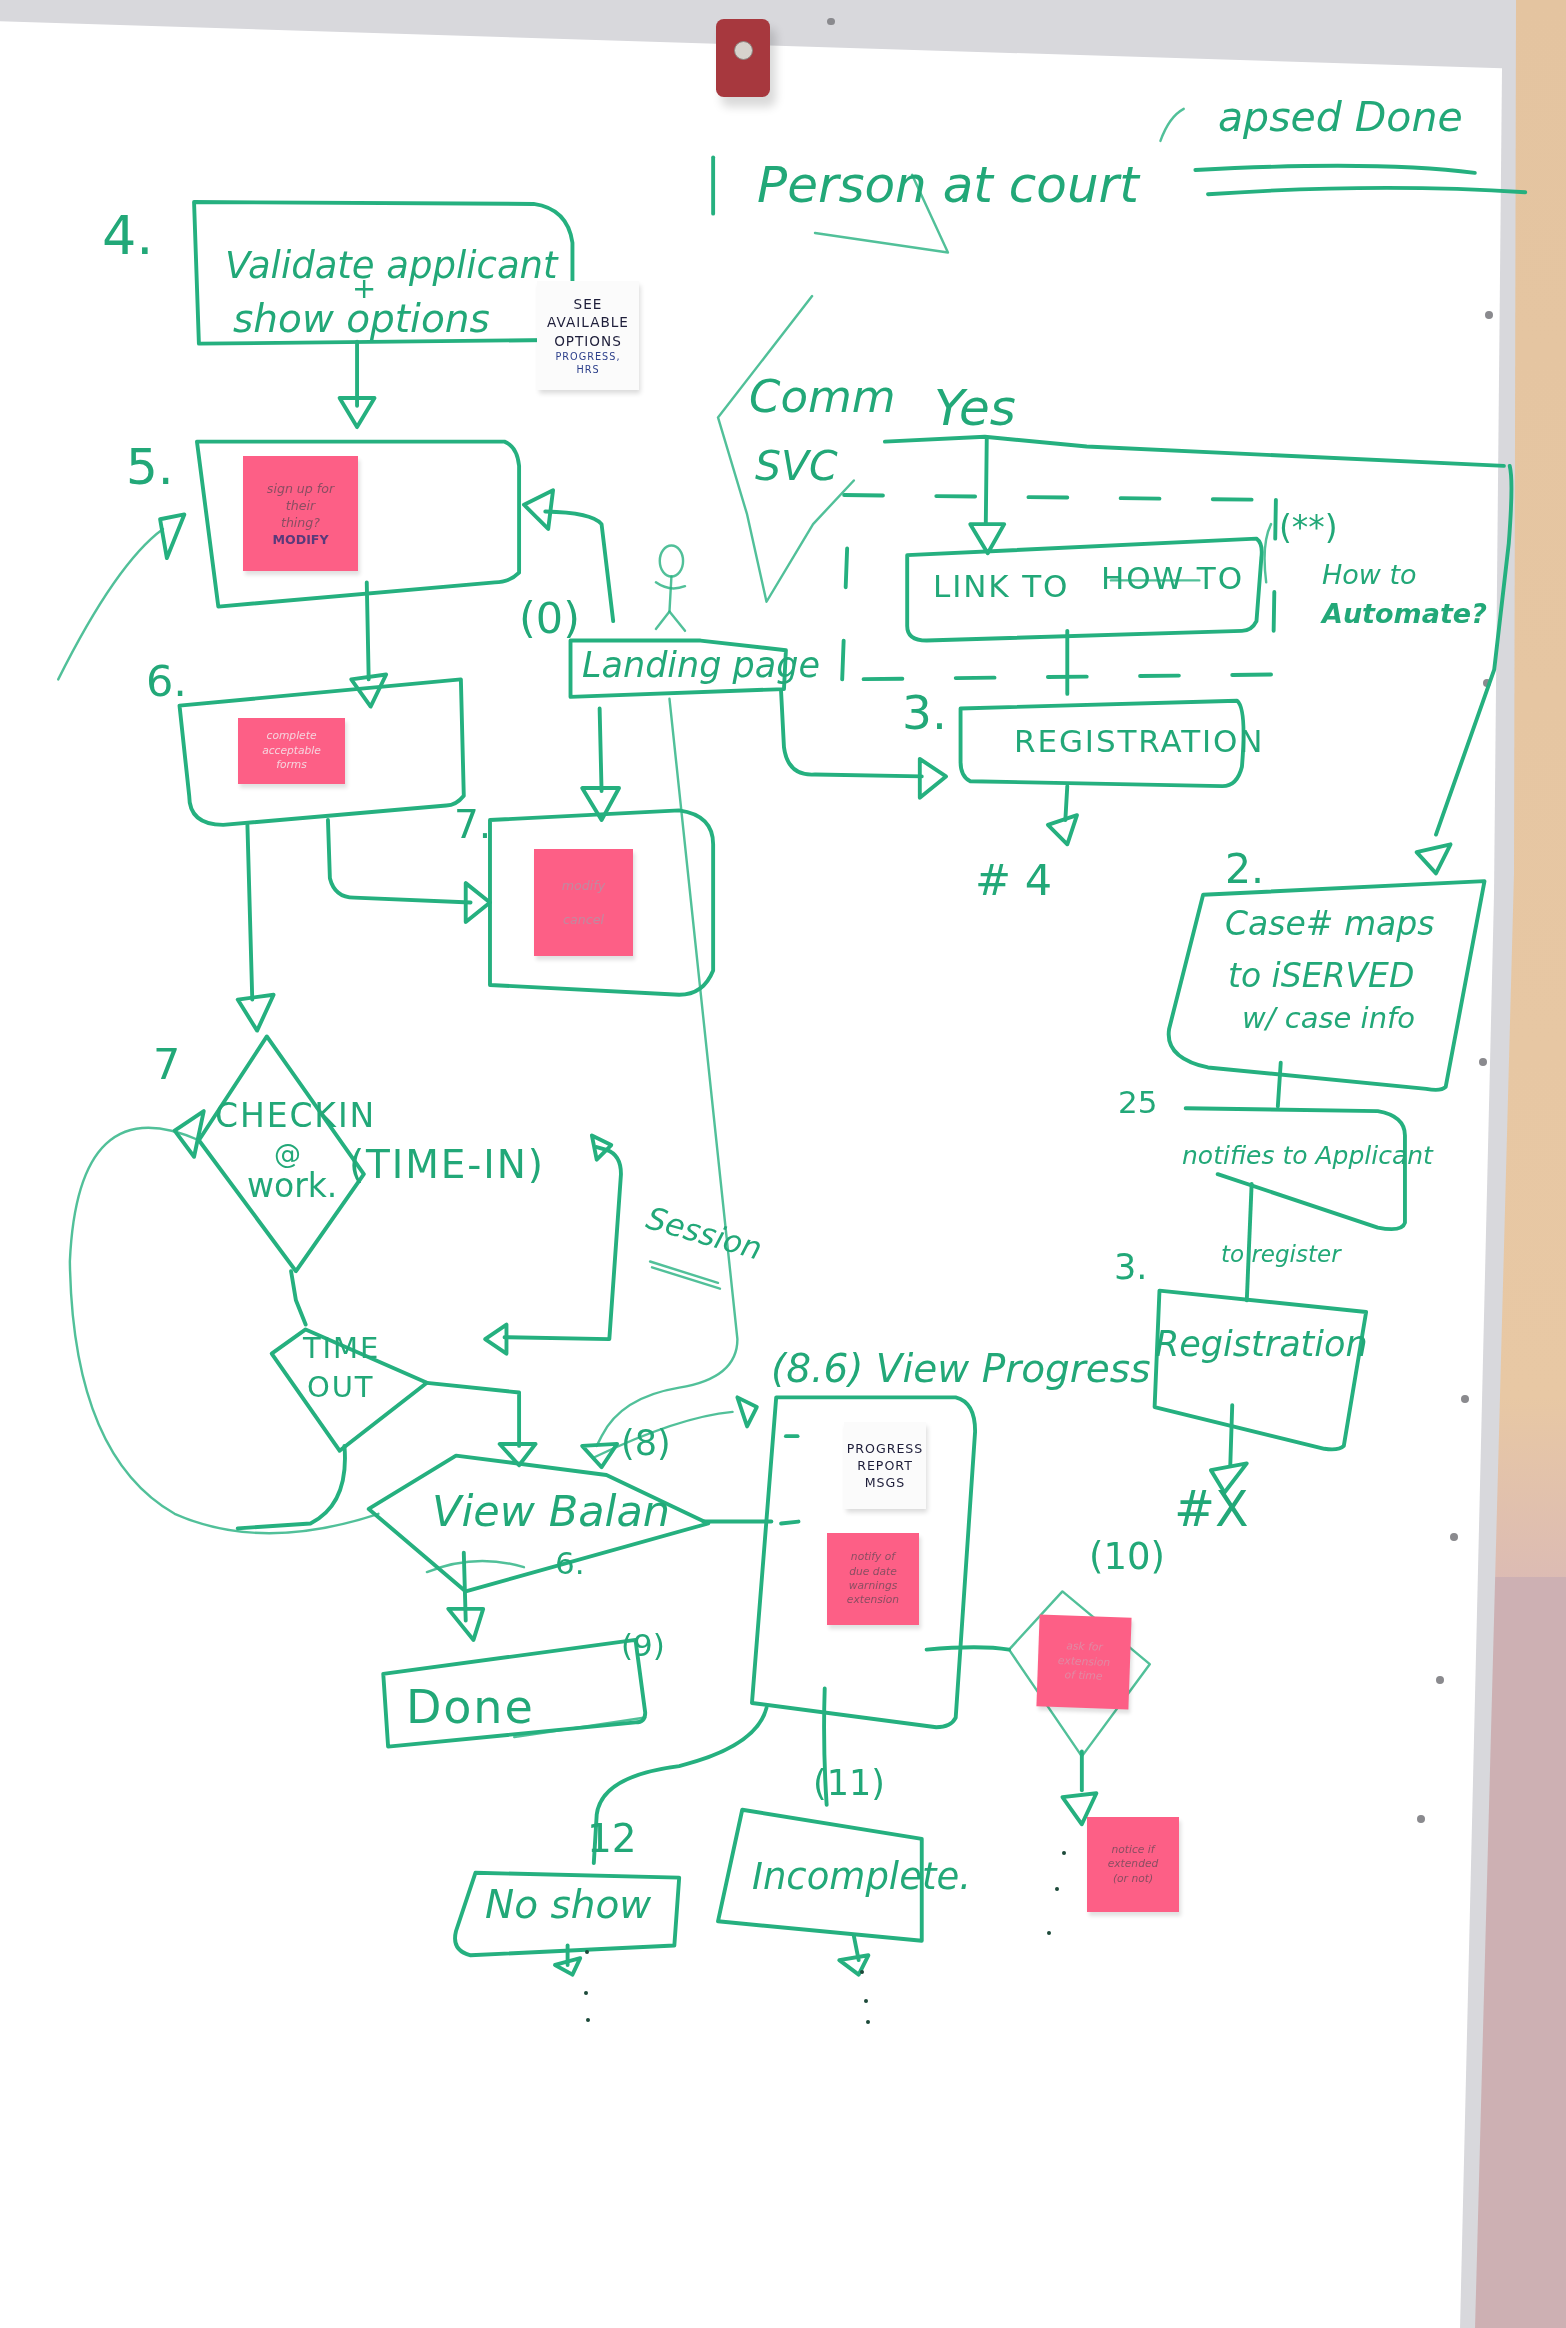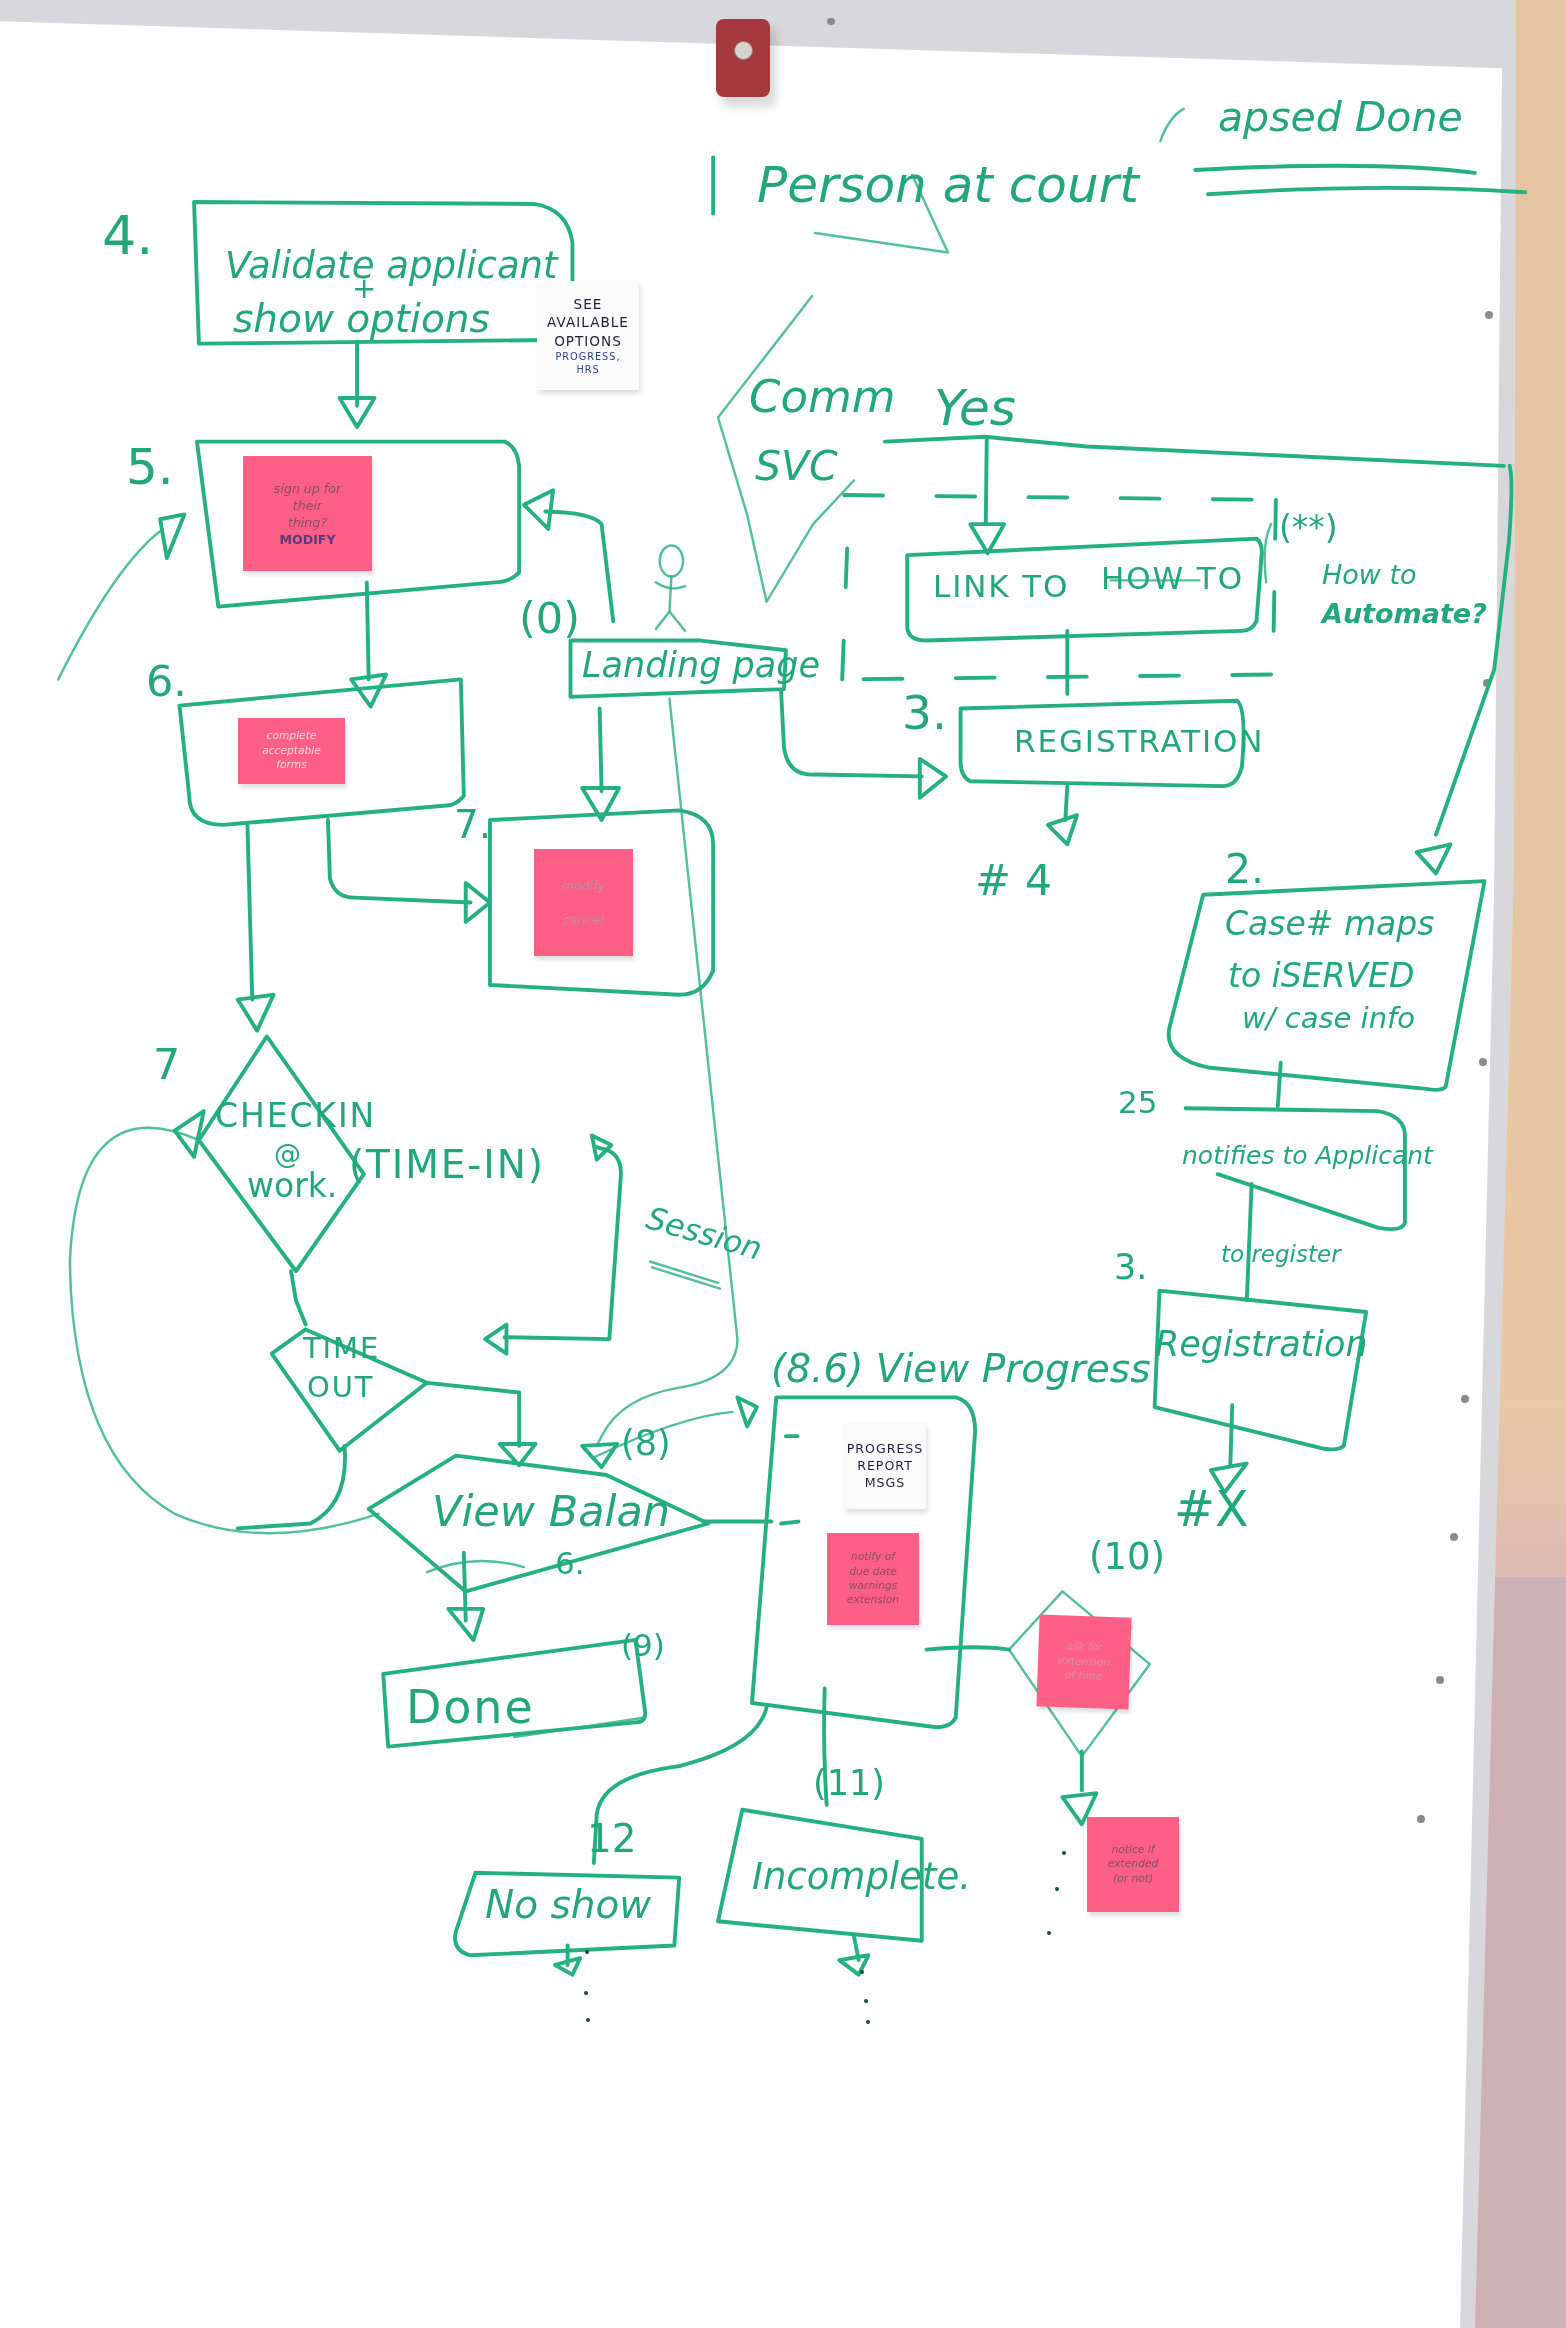--- a/index.html
+++ b/index.html
@@ -181,21 +181,21 @@
 <div class="hw" style="left:352px;top:274px;font-size:29px;font-style:normal;">+</div>
 <div class="hw" style="left:233px;top:299px;font-size:39px;">show options</div>
 <div class="sticky white" style="left:537px;top:281px;width:102px;height:109px;font-size:13.6px;">
   <span>SEE</span>
   <span>AVAILABLE</span>
   <span>OPTIONS</span>
   <span style="font-size:9.7px;color:#2b3e8a">PROGRESS, HRS</span>
 </div>
 
 <div class="hw" style="left:126px;top:442px;font-size:50px;font-style:normal;">5.</div>
-<div class="sticky" style="left:243px;top:456px;width:129px;height:115px;">
+<div class="sticky" style="left:243px;top:456px;width:115px;height:115px;">
   <span>sign up for</span>
   <span>their</span>
   <span>thing?</span>
   <span style="font-style:normal;color:#5a3a7a;font-weight:bold;">MODIFY</span>
 </div>
 
 <div class="hw" style="left:146px;top:660px;font-size:43px;font-style:normal;">6.</div>
 <div class="sticky" style="left:238px;top:718px;width:107px;height:66px;font-size:10.7px;color:#f6d4de;">
   <span>complete</span>
   <span>acceptable</span>

